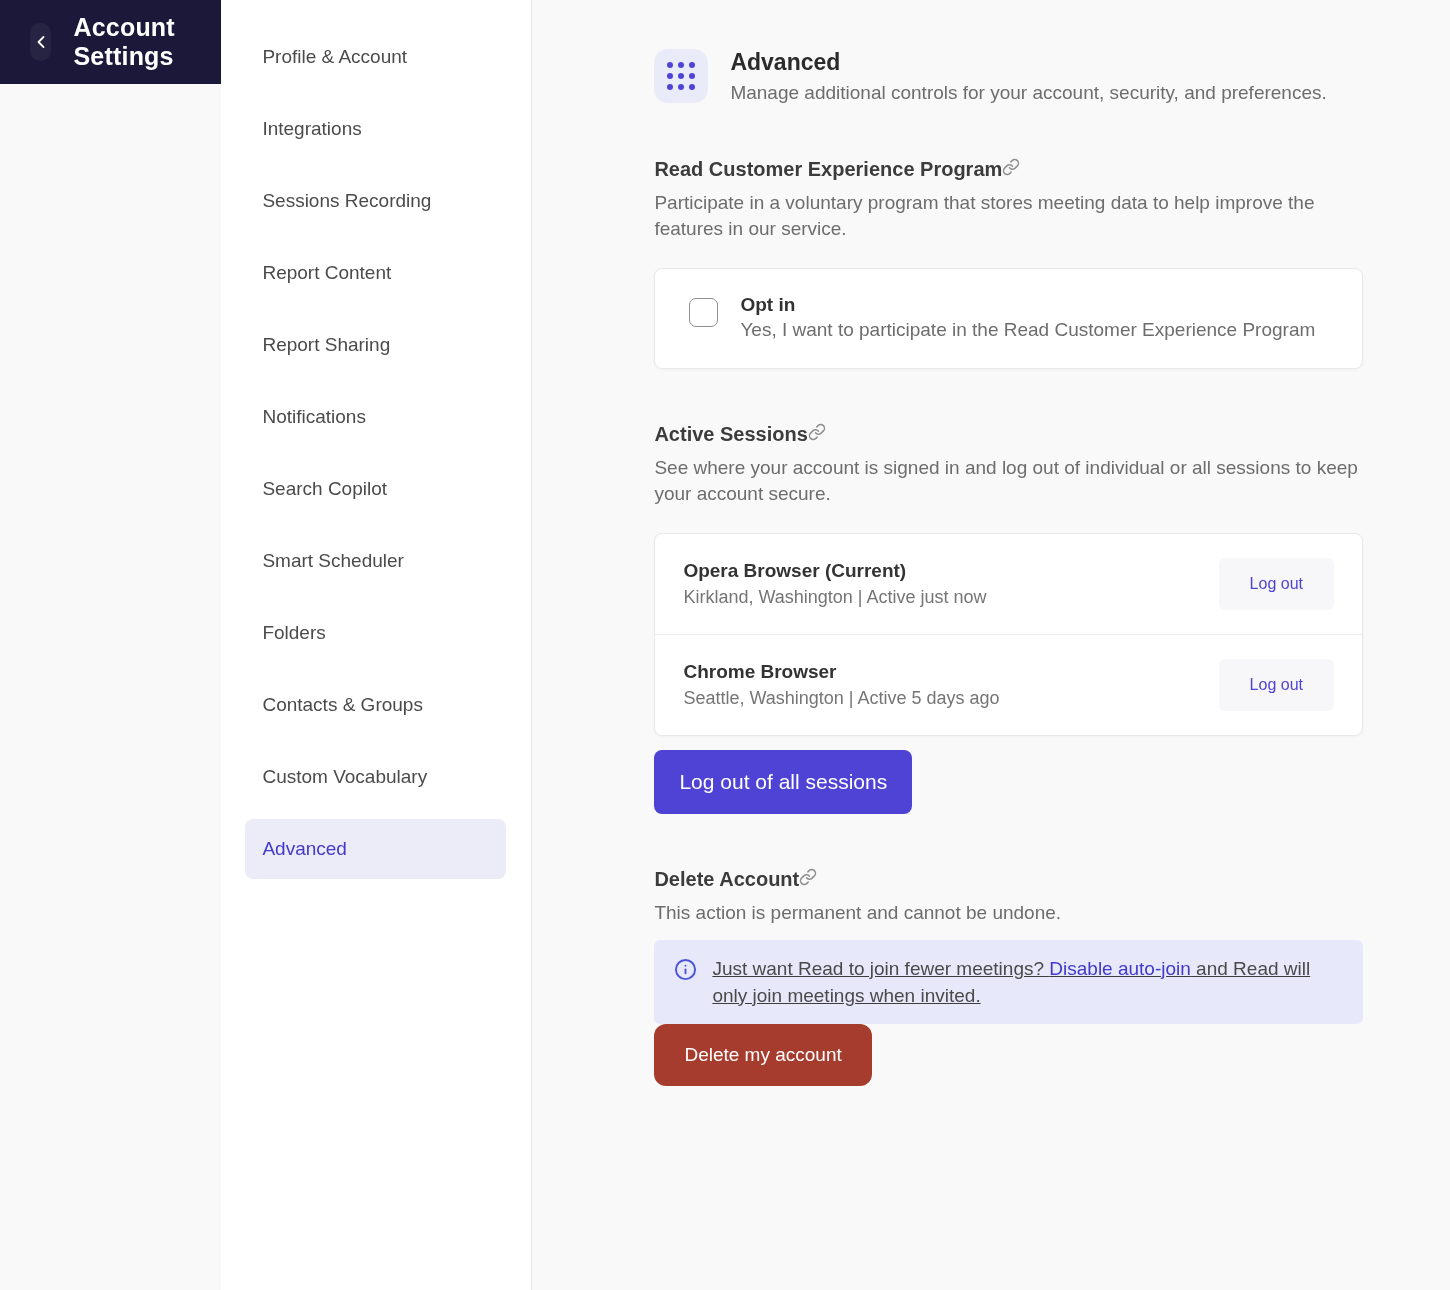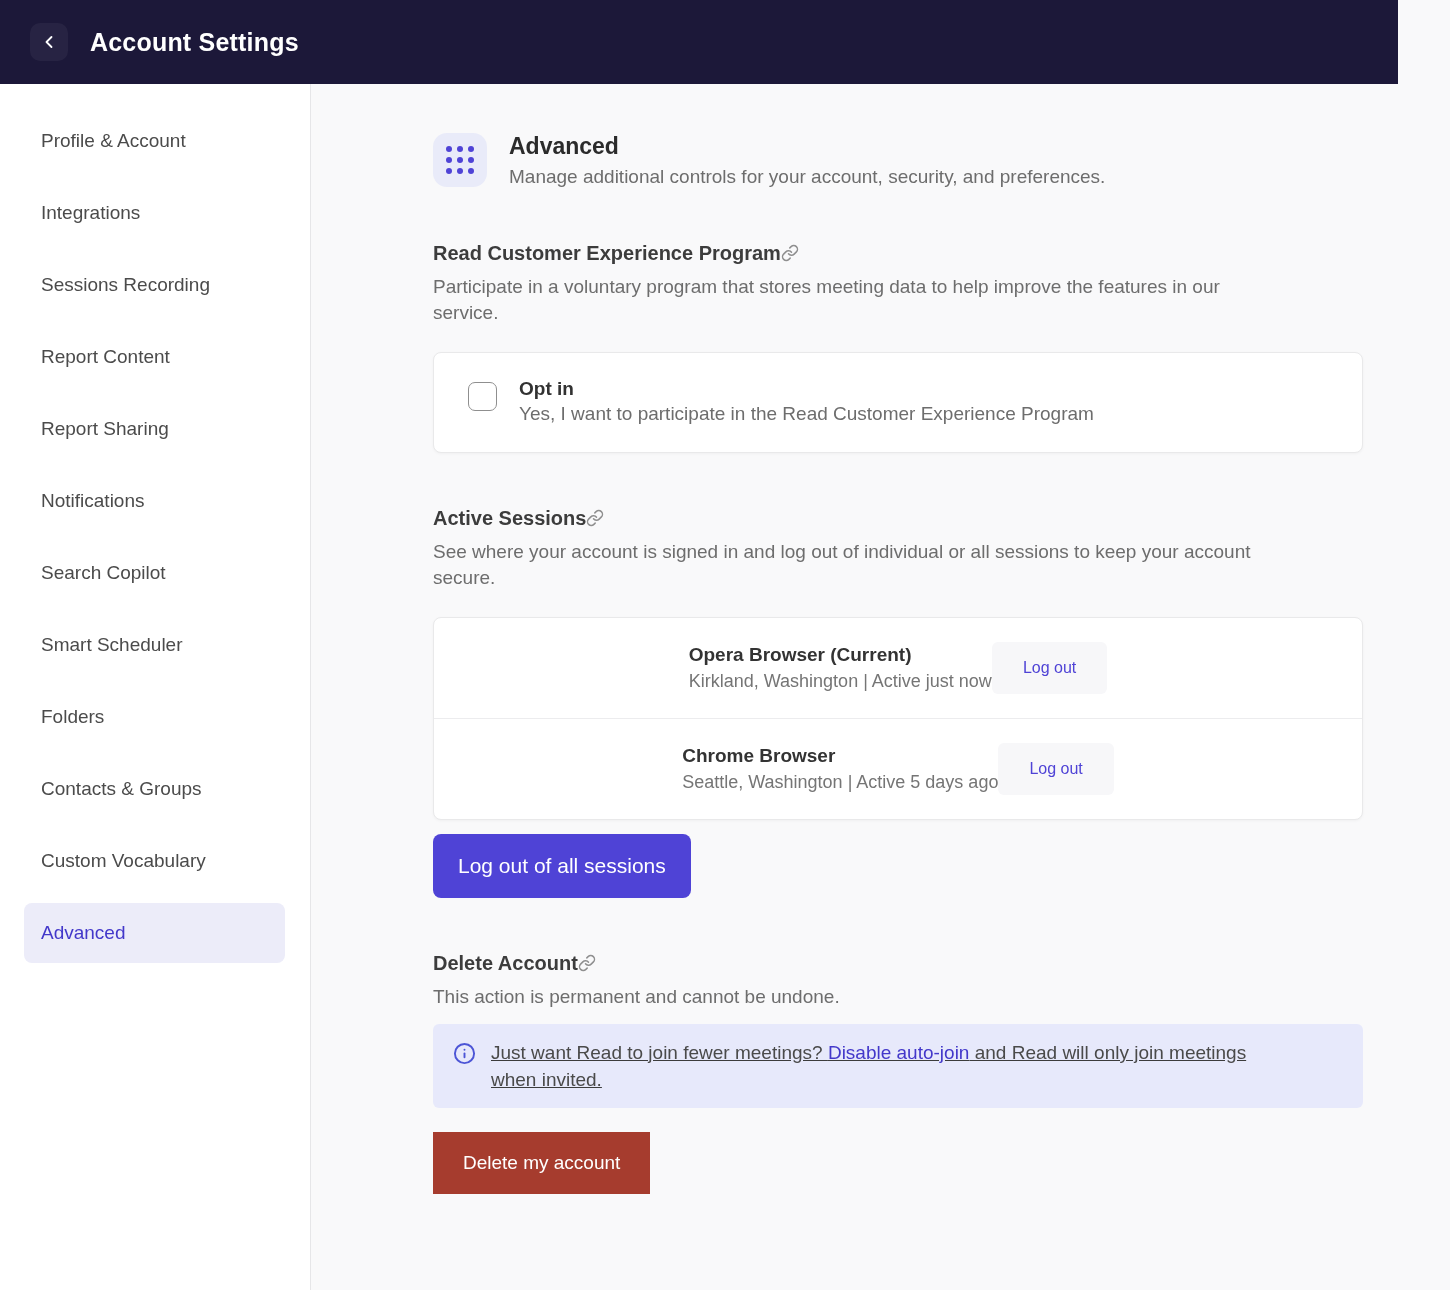--- a/index.html
+++ b/index.html
@@ -3,21 +3,21 @@
 <meta charset="utf-8">
 <style>
   * { margin:0; padding:0; box-sizing:border-box; }
   html,body { width:1450px; height:1290px; }
   body {
     font-family:"Liberation Sans", sans-serif;
     background:#f9f9fa;
     color:#3c3c3c;
     -webkit-font-smoothing:antialiased;
   }
-  .app { width:1398px; height:1290px; display:flex; flex-direction:column; overflow:hidden; }
+  .app { width:1398px; height:1290px; display:flex; overflow:hidden; }
 
   
   .topbar {
     height:84px; flex:0 0 84px;
     background:var(--header-bg,#1c1839);
     display:flex; align-items:center;
     padding:0 30px;
   }
   .back-btn {
     width:38px; height:38px; border-radius:10px;
@@ -61,21 +61,21 @@
     display:grid; grid-template-columns:repeat(3,6px);
     grid-template-rows:repeat(3,6px); gap:5px;
     place-content:center;
   }
   .page-icon i { width:6px; height:6px; border-radius:50%; background:var(--accent-strong,#4b3ed0); }
   .page-title { font-size:23px; font-weight:700; color:#2b2b2b; line-height:1.2; }
   .page-subtitle { font-size:19px; color:#6d6d6d; margin-top:5px; }
 
   
   .section { margin-top:54px; }
-  .section-title-row { display:flex; align-items:center; gap:0; }
+  .section-title-row { display:flex; gap:0; }
   .section-title-row h2 { font-size:20px; font-weight:700; color:#3c3c3c; }
   .link-icon { width:18px; height:18px; stroke:#8f8f8f; flex:0 0 18px; }
   .section-desc {
     margin-top:9px; font-size:19px; line-height:26px;
     color:#6d6d6d; max-width:840px;
   }
 
   .card {
     background:#ffffff; border:1px solid #e9e9ea; border-radius:8px;
     box-shadow:0 1px 3px rgba(0,0,0,0.04);
@@ -87,21 +87,21 @@
   .checkbox {
     width:29px; height:29px; margin-top:4px;
     border:1.6px solid #8f8f8f; border-radius:7px;
     background:#fff; cursor:pointer; flex:0 0 29px;
   }
   .optin-title { font-size:19px; font-weight:700; color:#323232; }
   .optin-sub { font-size:19px; color:#6d6d6d; margin-top:3px; }
 
   
   .session-row {
-    display:flex; align-items:center; justify-content:center;
+    display:flex; align-items:center; justify-content:space-between;
     padding:24px 28px 24px 28px;
   }
   .session-row + .session-row { border-top:1px solid #ececee; }
   .session-name { font-size:19px; font-weight:700; color:#333333; }
   .session-meta { font-size:18px; color:#757575; margin-top:5px; }
   .logout-btn {
     border:none; cursor:pointer;
     background:#f7f7f9; border-radius:6px;
     padding:17px 31px; font-size:16px;
     color:var(--accent-strong,#4d41d6);
@@ -118,23 +118,23 @@
   
   .notice {
     margin-top:14px; background:#e7e9fb; border-radius:6px;
     padding:15px 20px; display:flex; align-items:flex-start; gap:15px;text-decoration:underline;
   }
   .info-icon { width:23px; height:23px; stroke:#4c55d6; flex:0 0 23px; margin-top:3px; }
   .notice-text { font-size:19px; line-height:27px; color:#4a4a4a; max-width:760px; }
   .notice-text a { color:var(--accent,#4338ca); text-decoration:none; cursor:pointer; }
 
   .delete-btn {
-    margin-top:24px; border:none; cursor:pointer;
+    border:none; cursor:pointer;
     background:var(--danger,#a63c2e); color:#ffffff;
-    border-radius:0; padding:20px 30px;
+    border-radius:12px; padding:20px 30px;
     font-size:19px; font-family:inherit;
   }
 </style>
 </head>
 <body>
 
 <div class="app">
 
   <div class="topbar">
     <button class="back-btn">

